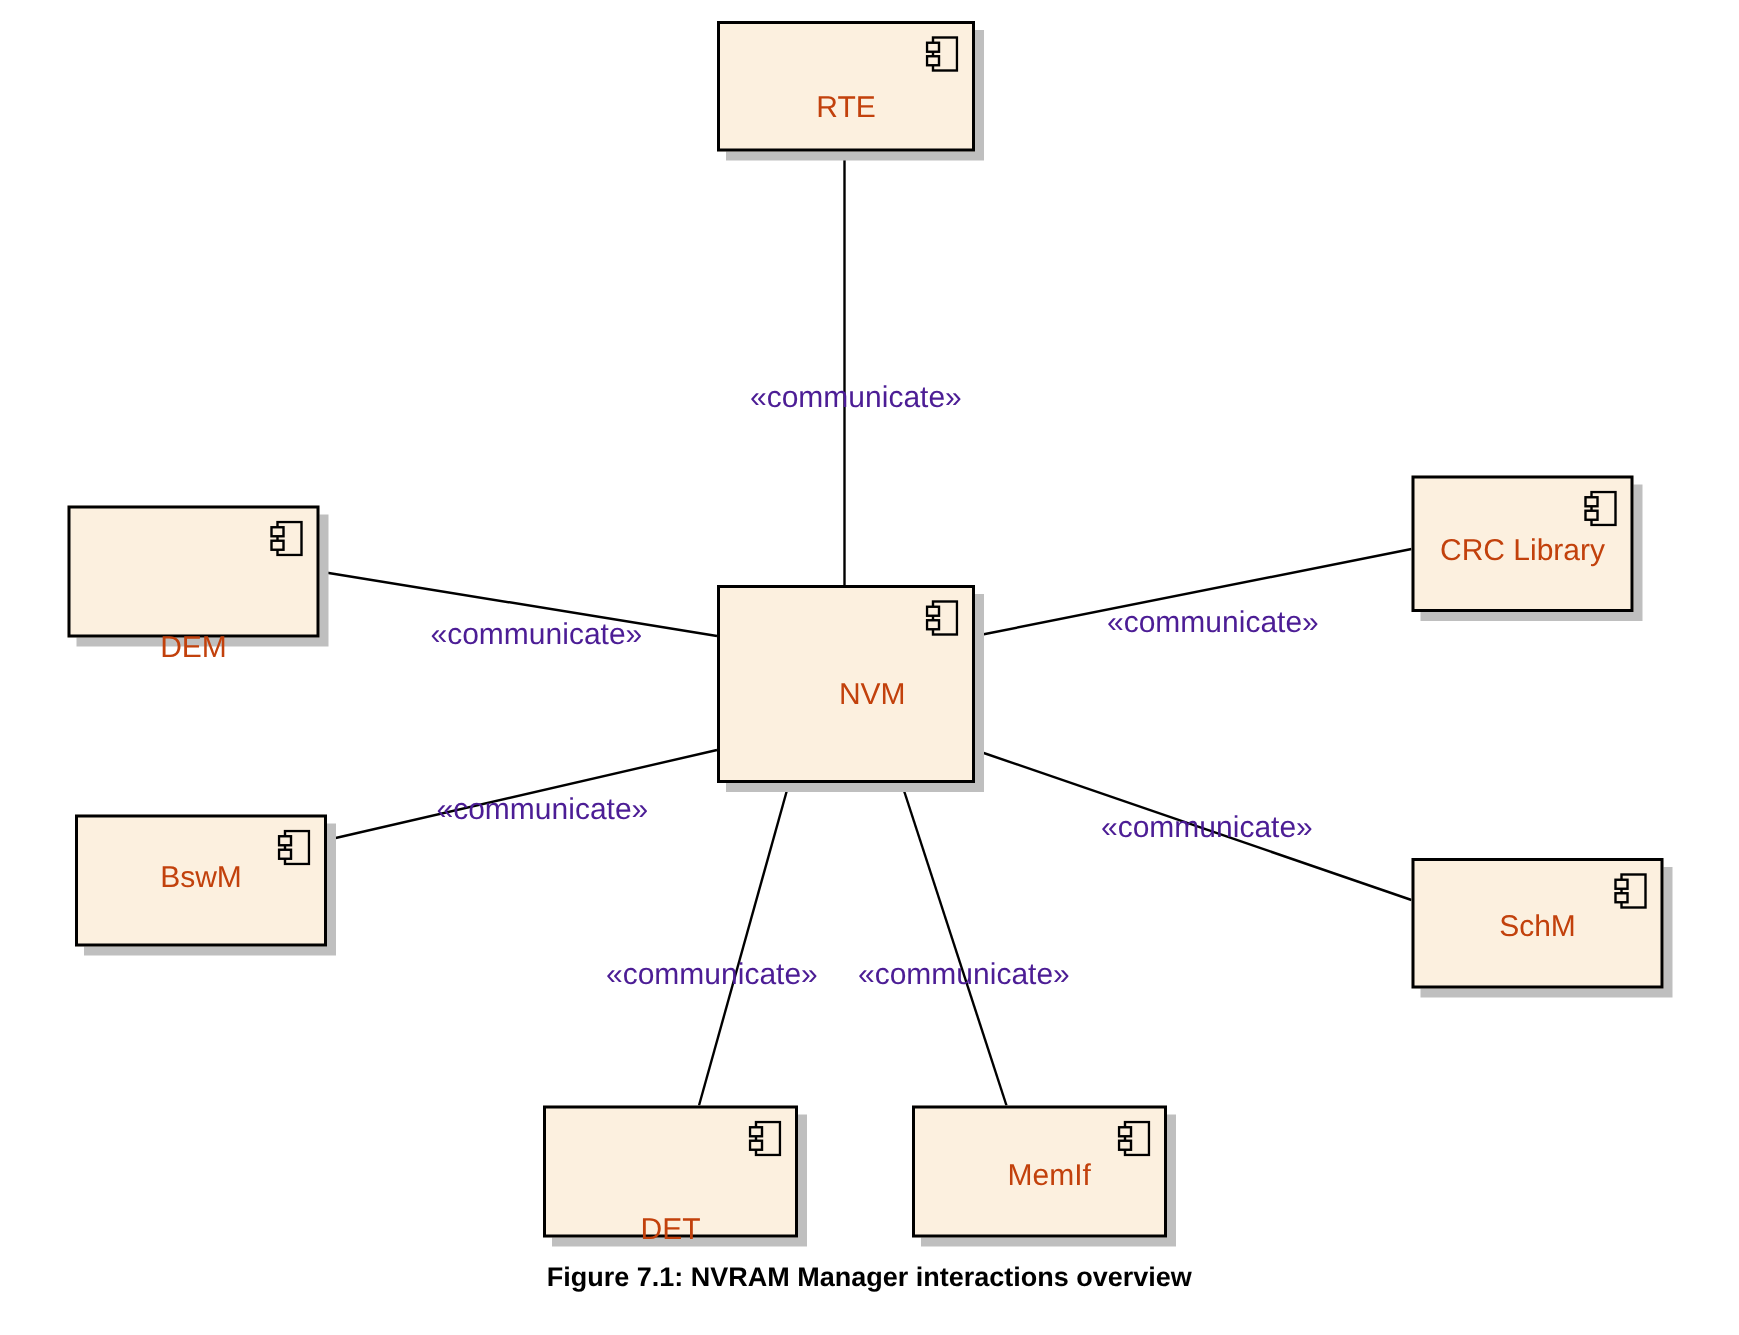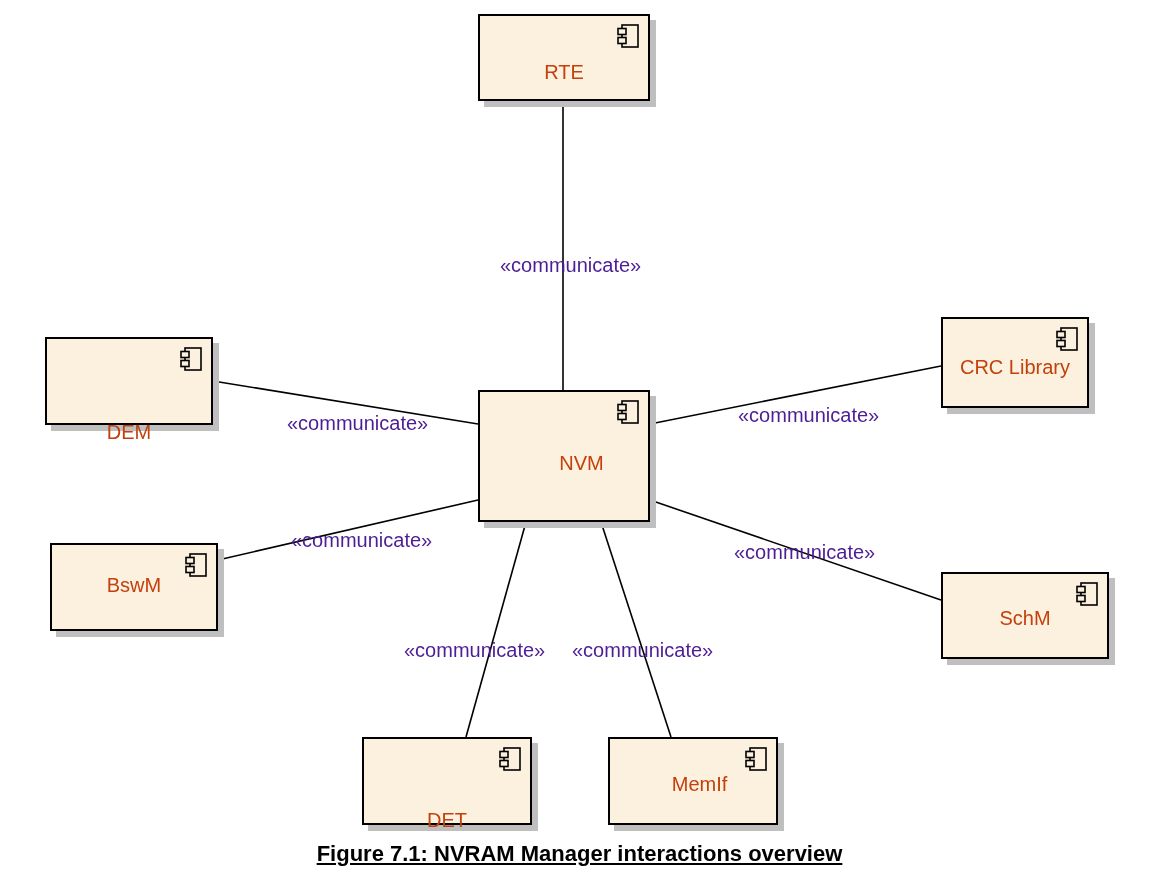--- a/index.html
+++ b/index.html
@@ -63,24 +63,23 @@
     background: transparent;
   }
   
   #caption {
     position: absolute;
     left: 0;
     right: 0;
     text-align: center;
     font-family: "Liberation Sans", sans-serif;
     font-weight: bold;
-    font-size: 22px;
+    font-size: 18px;
     color: #000000;
     white-space: nowrap;
-    text-decoration: underline;
   }
 </style>
 </head>
 <body>
 
 <div id="canvas">
 
   <svg id="wires" viewBox="0 0 1159 890" xmlns="http://www.w3.org/2000/svg">
       <line x1="563" y1="390" x2="563" y2="101" stroke="#000000" stroke-width="1.6"></line>
       <line x1="478" y1="424" x2="213" y2="381" stroke="#000000" stroke-width="1.6"></line>

